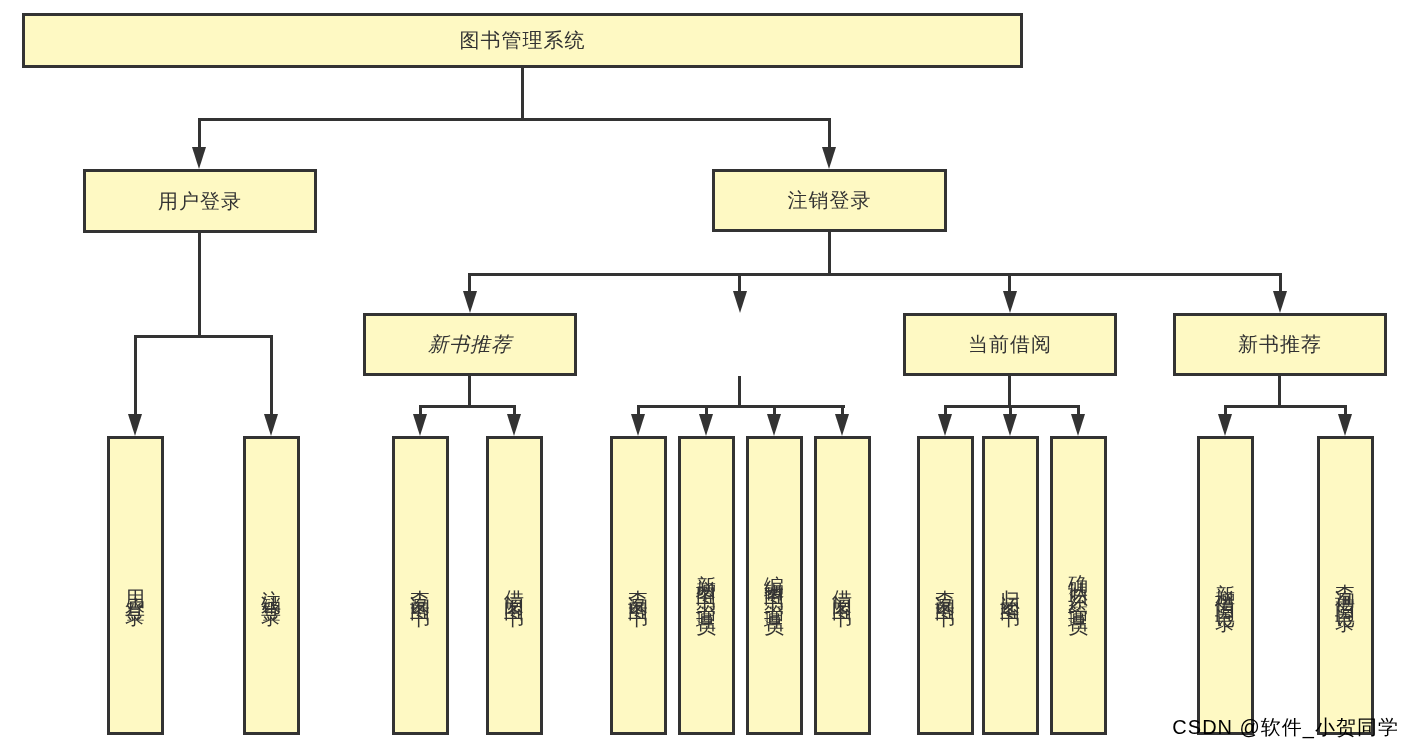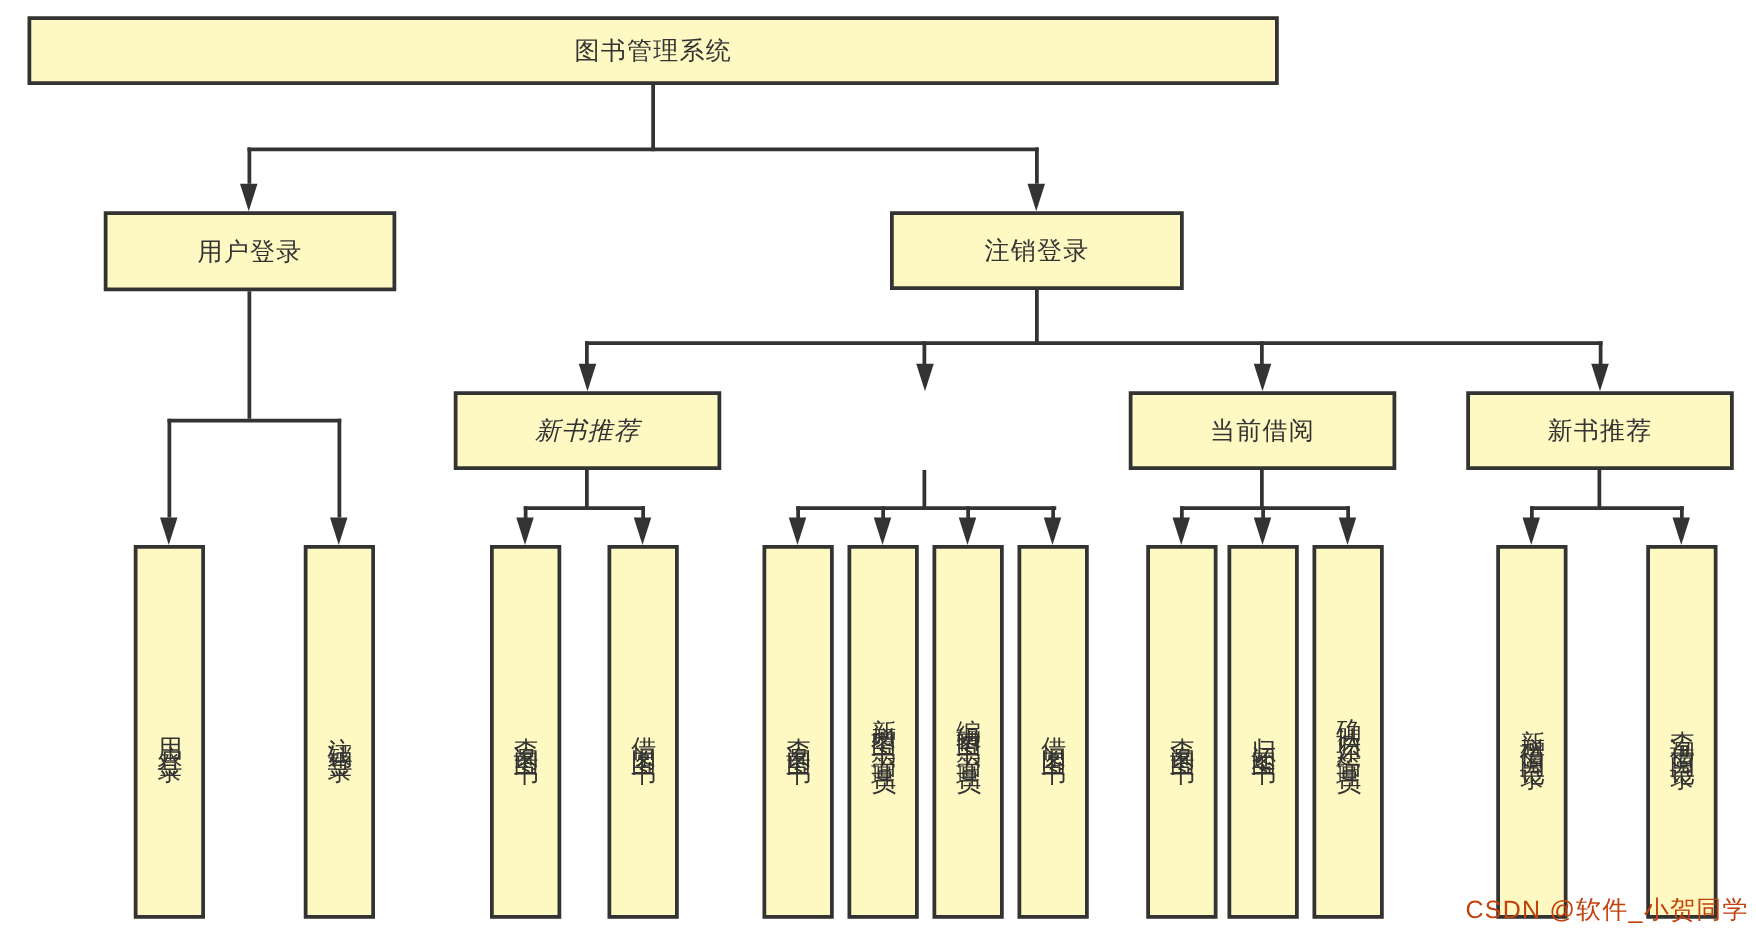--- a/index.html
+++ b/index.html
@@ -38,21 +38,21 @@
     position:absolute;
     width:0;height:0;
     border-left:7px solid transparent;
     border-right:7px solid transparent;
     border-top:22px solid #333333;
   }
   #watermark{
     position:absolute;
     right:6px;top:714px;
     font-size:20px;
-    color:#c2410c;
+    color:#000000;
     letter-spacing:1px;
   }
 
   
   #n-root{left:22px;top:13px;width:1001px;height:55px;}
   #n-user{left:83px;top:169px;width:234px;height:64px;}
   #n-book{left:712px;top:169px;width:235px;height:63px;}
   #n-l3-0{left:363px;top:313px;width:214px;height:63px;font-style:italic;}
   #n-l3-1{left:633px;top:313px;width:214px;height:63px;}
   #n-l3-2{left:903px;top:313px;width:214px;height:63px;}

